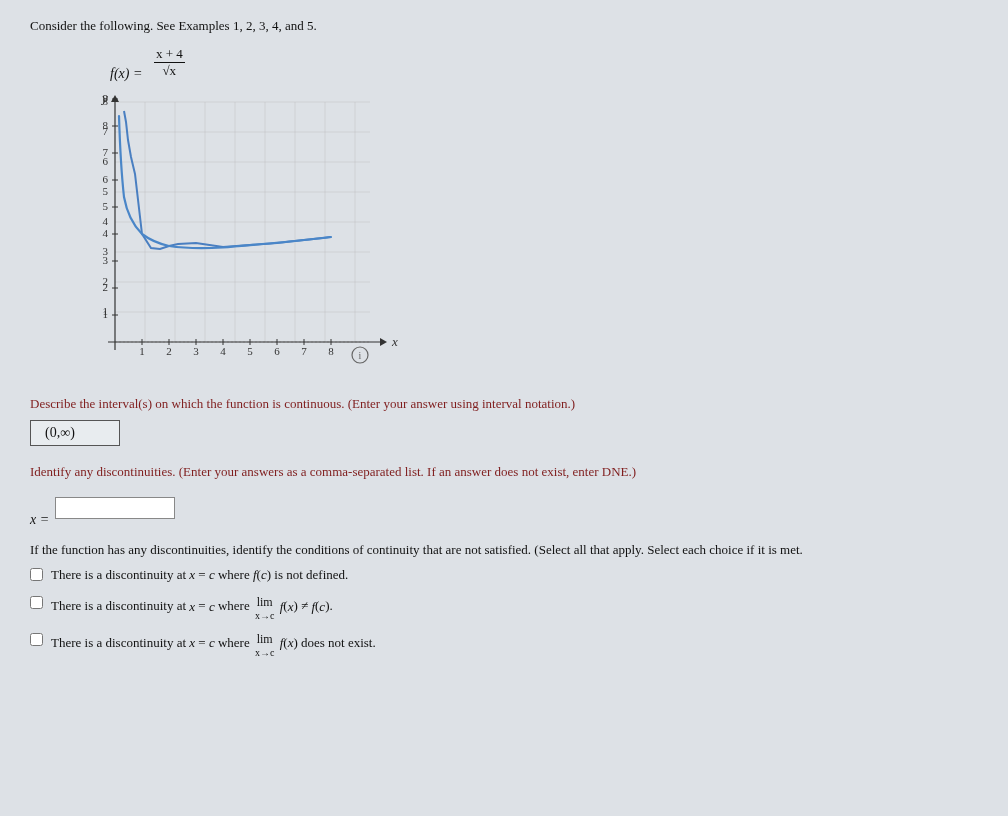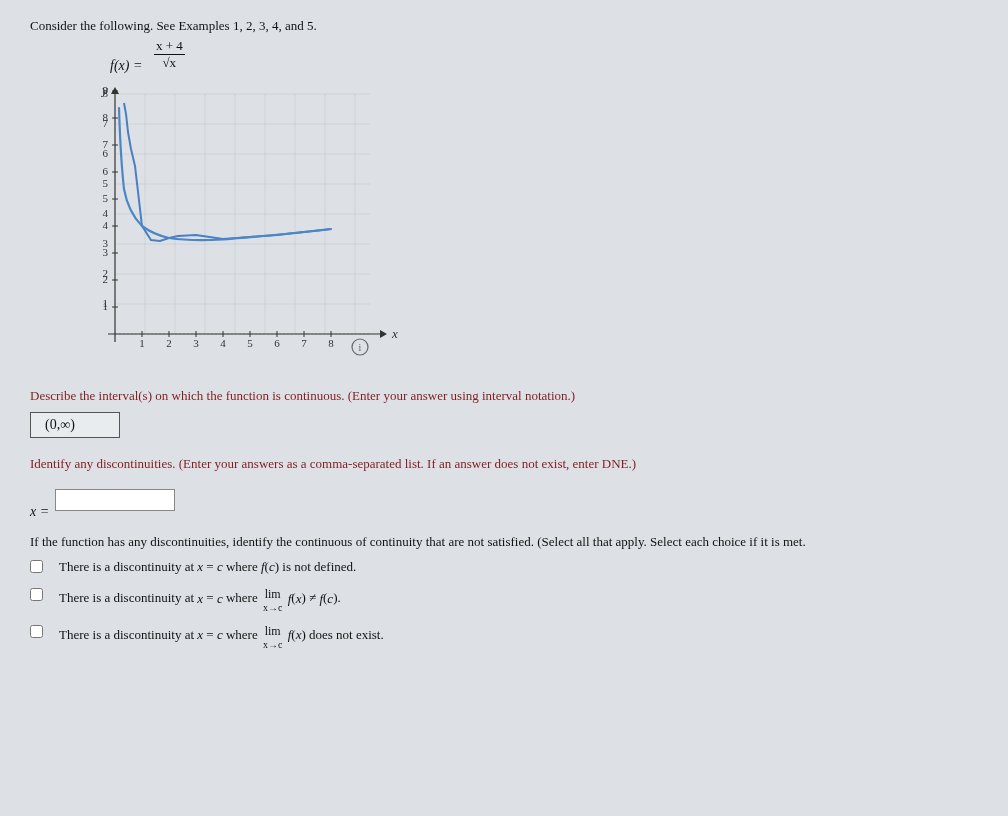--- a/index.html
+++ b/index.html
@@ -13,21 +13,21 @@
     }
     .page {
       background: #dde1e6;
       margin: 0 auto;
       width: 1008px;
       min-height: 816px;
       padding: 18px 30px 30px 30px;
     }
     .consider-text {
       font-size: 13px;
-      margin-bottom: 0;
+      margin-bottom: 8px;
       color: #111;
     }
     .function-def {
       display: flex;
       align-items: center;
       margin-bottom: 10px;
       margin-left: 80px;
       font-size: 14px;
     }
     .fx-label {
@@ -92,21 +92,21 @@
     .x-equals {
       font-style: italic;
       margin-right: 2px;
       font-size: 14px;
     }
     .checkbox-row {
       display: flex;
       align-items: flex-start;
       margin-bottom: 10px;
       font-size: 13px;
-      gap: 16px;
+      gap: 8px;
     }
     .checkbox-row input[type=checkbox] {
       margin-top: 2px;
       flex-shrink: 0;
     }
     .checkbox-label {
       line-height: 1.4;
     }
     .italic { font-style: italic; margin-top: 24px; }
     .section-label-bold {
@@ -264,21 +264,21 @@
   <div class="answer-box">(0,∞)</div>
 
   
   <div class="section-label" style="margin-top:4px;">Identify any discontinuities. (Enter your answers as a comma-separated list. If an answer does not exist, enter DNE.)</div>
   <div class="x-equals-row">
     <span class="x-equals italic">x =</span>
     <input type="text" class="input-field" style="">
   </div>
 
   
-  <div class="section-label-bold">If the function has any discontinuities, identify the continuous of continuity that are not satisfied. (Select all that apply. Select each choice if it is met.</div>
+  <div class="section-label-bold">If the function has any discontinuities, identify the conditions of continuity that are not satisfied. (Select all that apply. Select each choice if it is met.</div>
 
   
   <div class="checkbox-row">
     <input type="checkbox" id="cb1" style="">
     <label for="cb1" class="checkbox-label">
       There is a discontinuity at <span class="italic">x</span> = <span class="italic">c</span> where <span class="italic">f</span>(<span class="italic">c</span>) is not defined.
     </label>
   </div>
 
   

